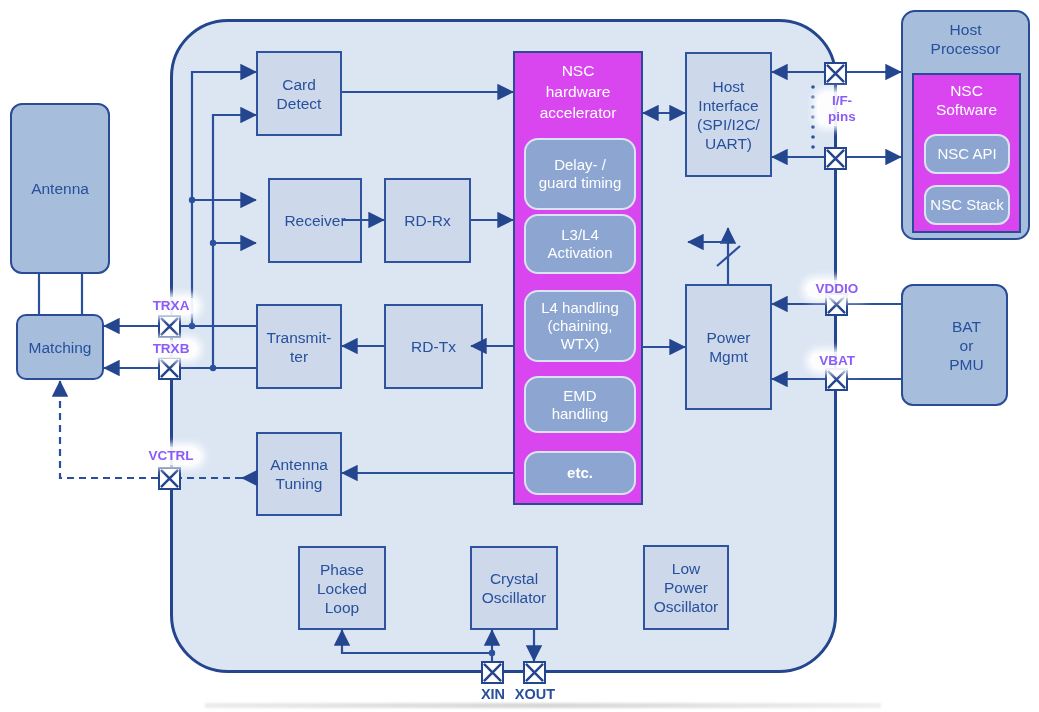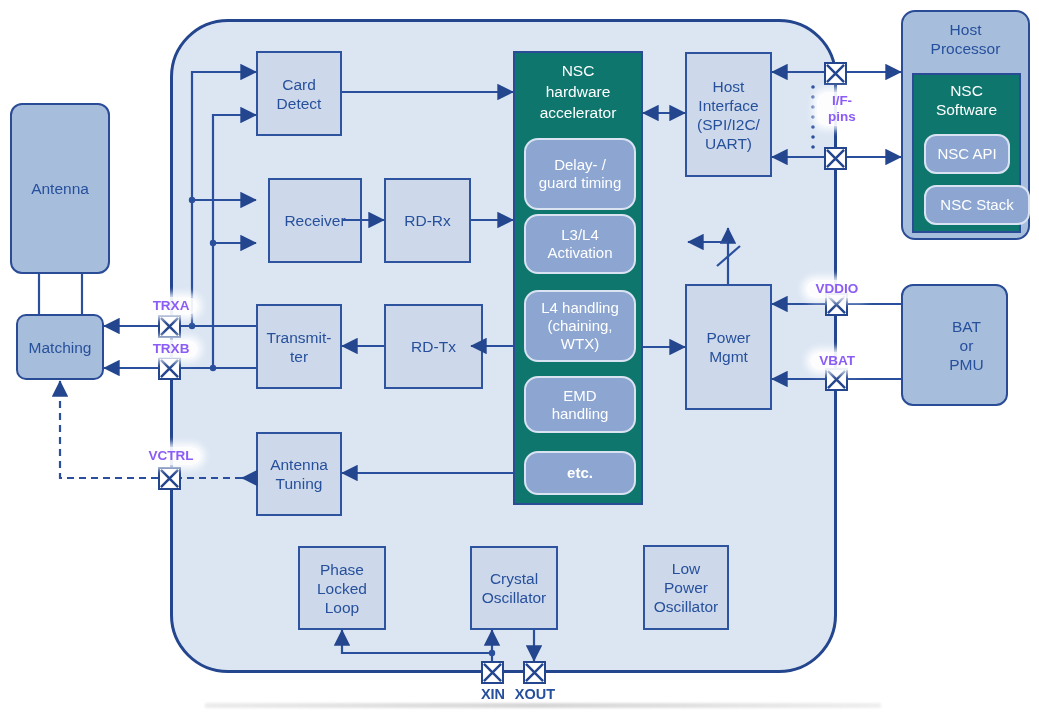--- a/index.html
+++ b/index.html
@@ -7,21 +7,21 @@
     position:relative;width:1039px;height:712px;background:#ffffff;overflow:hidden;
     font-family:"Liberation Sans", sans-serif;
   }
   .box{
     position:absolute;box-sizing:border-box;border:2px solid #2e549f;
     display:flex;align-items:center;justify-content:center;text-align:center;
     color:#27509c;font-size:15.5px;line-height:19px;white-space:pre-line;
   }
   .light{background:#cdd9ea;}
   .medium{background:#a7bddc;border-width:2.5px;border-color:#2a4c97;border-radius:12px;}
-  .dark{background:#0f766e;border-color:#2a4c97;}
+  .dark{background:#d946ef;border-color:#2a4c97;}
   .sub{
     position:absolute;box-sizing:border-box;background:#8ca6d1;border:2px solid #d9e3f1;
     border-radius:14px;color:#ffffff;font-size:15px;line-height:18px;
     display:flex;align-items:center;justify-content:center;text-align:center;white-space:pre-line;
   }
   .chip{
     position:absolute;box-sizing:border-box;left:170px;top:19px;width:667px;height:654px;
     background:#dce6f3;border:3px solid #24468e;border-radius:58px;
   }
   .col-title{width:100%;text-align:center;white-space:pre-line;}
@@ -92,21 +92,21 @@
     <div class="box light" style="left:685px;top:284px;width:87px;height:126px;"><span>Power
 Mgmt</span></div>
 
     <div class="box medium" style="left:901px;top:10px;width:129px;height:230px;align-items:flex-start;border-radius:14px;">
       <div class="col-title" style="padding-top:8px;">Host
 Processor</div>
       <div class="box dark" style="left:9px;top:61px;width:109px;height:160px;align-items:flex-start;">
         <div class="col-title" style="padding-top:6px;color:#ffffff;">NSC
 Software</div>
         <div class="sub" style="left:10px;top:59px;width:86px;height:40px;border-radius:12px;">NSC API</div>
-        <div class="sub" style="left:10px;top:110px;width:106px;height:40px;border-radius:12px;">NSC Stack</div>
+        <div class="sub" style="left:10px;top:110px;width:86px;height:40px;border-radius:12px;">NSC Stack</div>
       </div>
     </div>
     <div class="box medium" style="left:901px;top:284px;width:107px;height:122px;padding-left:24px;"><span>BAT
 or
 PMU</span></div>
 
     <div class="box light" style="left:298px;top:546px;width:88px;height:84px;"><span>Phase
 Locked
 Loop</span></div>
     <div class="box light" style="left:470px;top:546px;width:88px;height:84px;justify-content:center;"><span>Crystal

